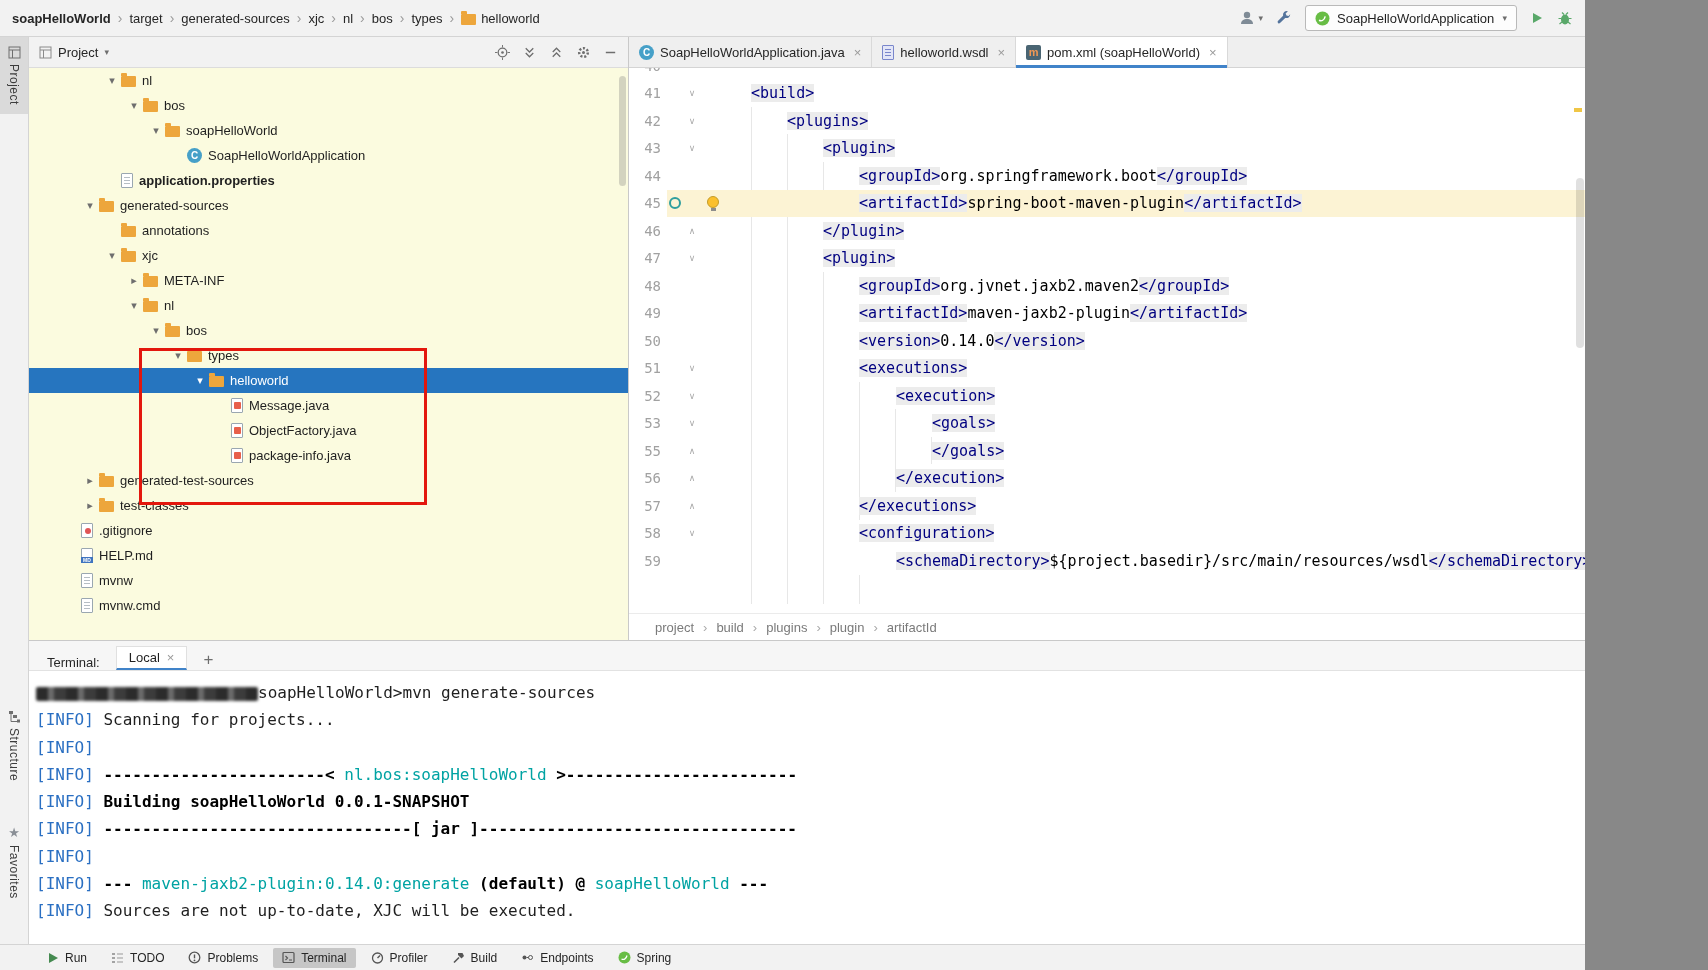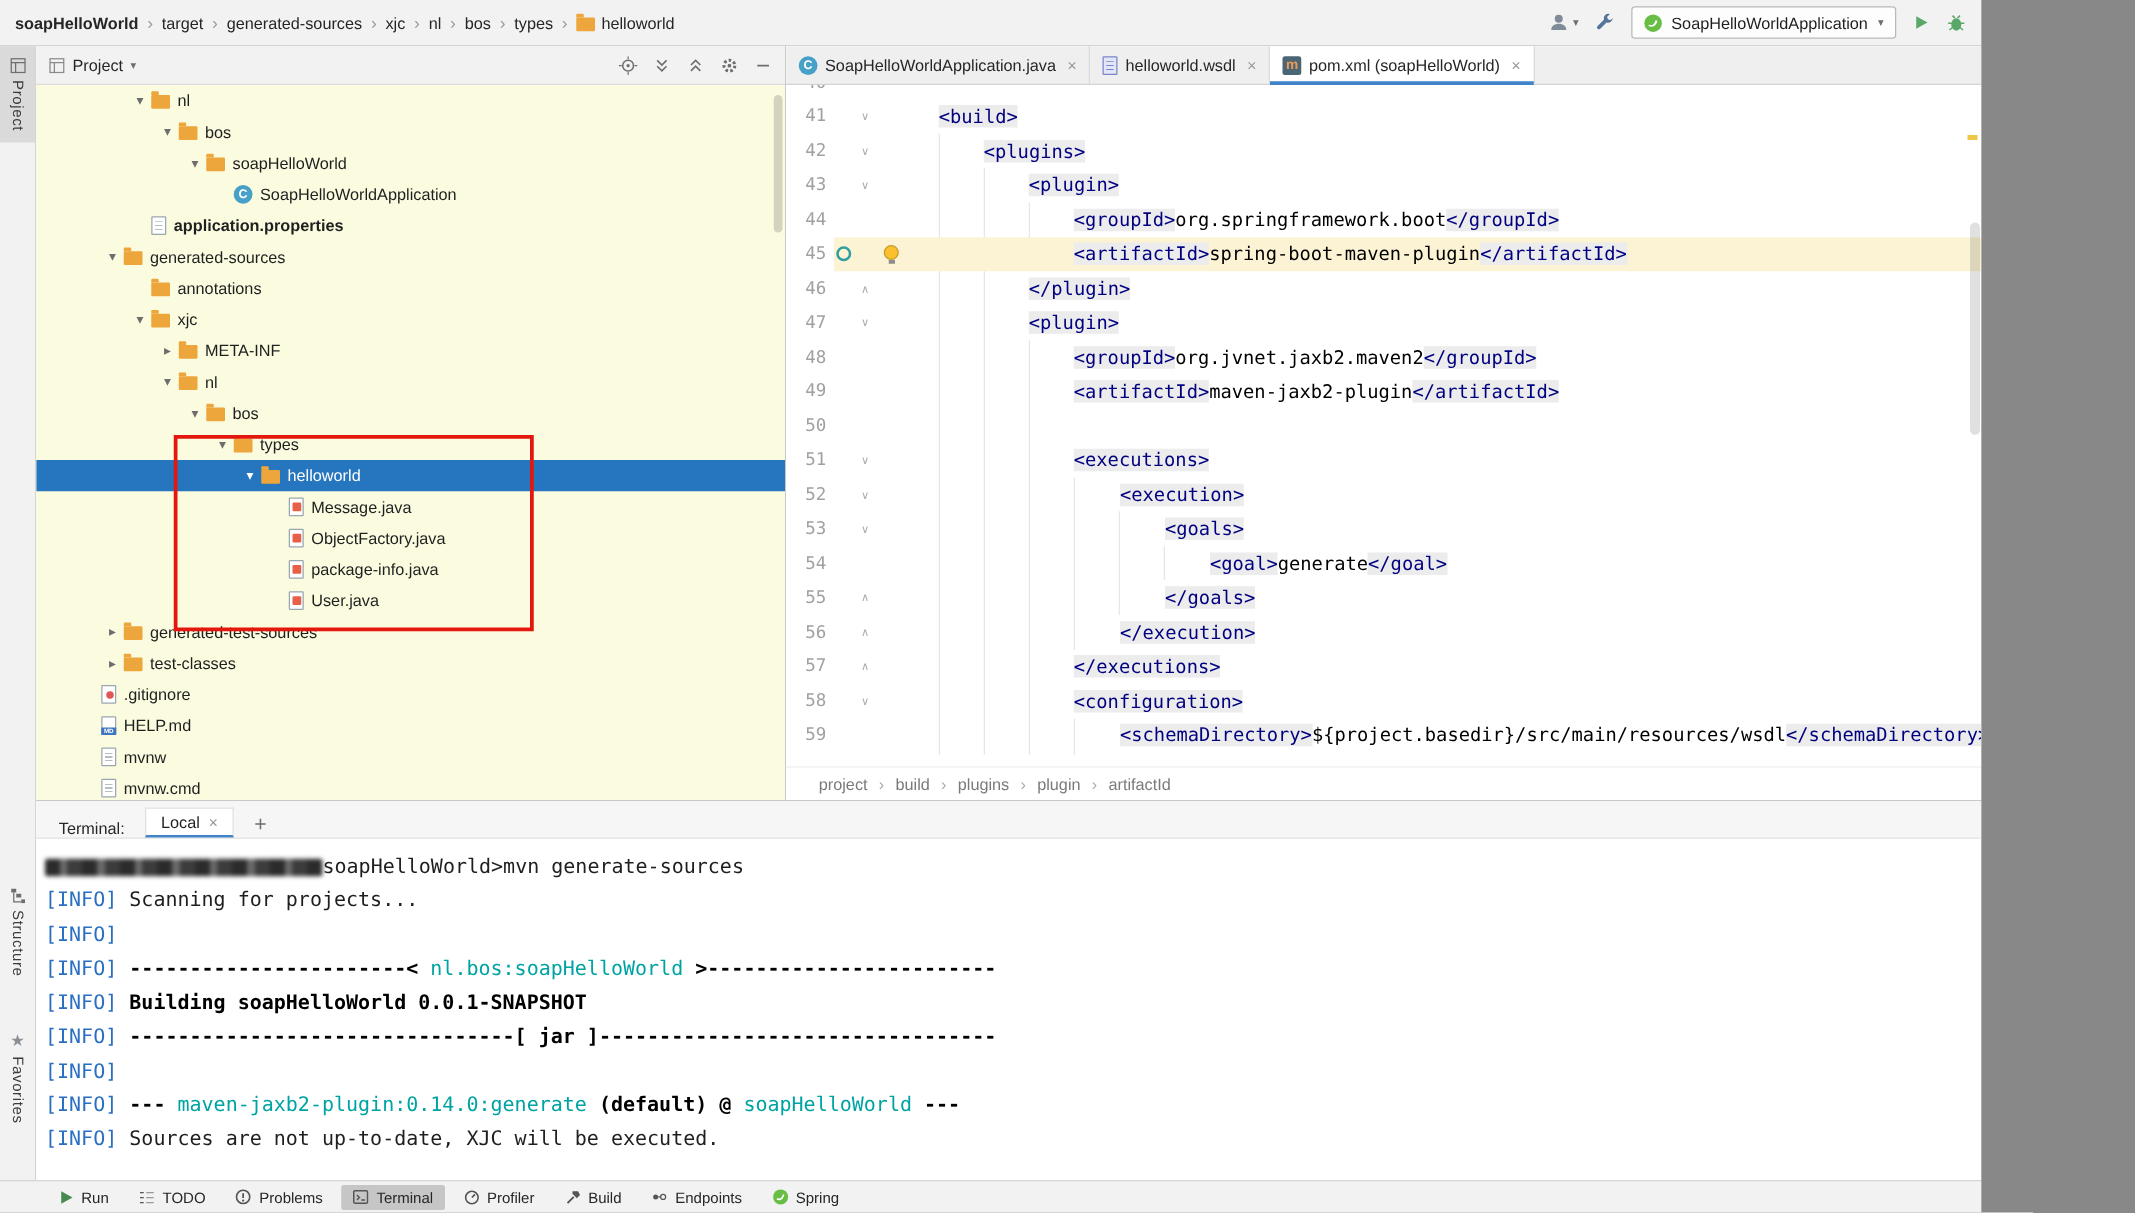--- a/index.html
+++ b/index.html
@@ -343,25 +343,20 @@
         <div class="trow" style="padding-left: 184px;">
           <span class="chev"></span>
           <span class="ic i-page i-java"></span>
           <span class="tlabel">ObjectFactory.java</span>
         </div>
         <div class="trow" style="padding-left: 184px;">
           <span class="chev"></span>
           <span class="ic i-page i-java"></span>
           <span class="tlabel">package-info.java</span>
         </div>
-        <div class="trow" style="padding-left: 184px;">
-          <span class="chev"></span>
-          <span class="ic i-page i-java"></span>
-          <span class="tlabel">User.java</span>
-        </div>
         <div class="trow" style="padding-left: 52px;">
           <span class="chev">▸</span>
           <span class="ic i-folder"></span>
           <span class="tlabel">generated-test-sources</span>
         </div>
         <div class="trow" style="padding-left: 52px;">
           <span class="chev">▸</span>
           <span class="ic i-folder"></span>
           <span class="tlabel">test-classes</span>
         </div>
@@ -471,44 +466,39 @@
           <div class="cline">
             <span class="lnum">49</span>
             <span class="gslot"></span>
             <span class="fslot"></span>
             <span class="ltext"><span class="ind" style="width:144px"></span><span class="tk-tag">&lt;artifactId&gt;</span><span class="tk-x">maven-jaxb2-plugin</span><span class="tk-tag">&lt;/artifactId&gt;</span></span>
           </div>
           <div class="cline">
             <span class="lnum">50</span>
             <span class="gslot"></span>
             <span class="fslot"></span>
+            <span class="ltext"><span class="ind" style="width:144px"></span><span class="tk-tag">&lt;version&gt;</span><span class="tk-x">0.14.0</span><span class="tk-tag">&lt;/version&gt;</span></span>
           </div>
           <div class="cline">
             <span class="lnum">51</span>
             <span class="gslot"></span>
             <span class="fslot">∨</span>
             <span class="ltext"><span class="ind" style="width:144px"></span><span class="tk-tag">&lt;executions&gt;</span></span>
           </div>
           <div class="cline">
             <span class="lnum">52</span>
             <span class="gslot"></span>
             <span class="fslot">∨</span>
             <span class="ltext"><span class="ind" style="width:181px"></span><span class="tk-tag">&lt;execution&gt;</span></span>
           </div>
           <div class="cline">
             <span class="lnum">53</span>
             <span class="gslot"></span>
             <span class="fslot">∨</span>
             <span class="ltext"><span class="ind" style="width:217px"></span><span class="tk-tag">&lt;goals&gt;</span></span>
-          </div>
-          <div class="cline">
-            <span class="lnum">54</span>
-            <span class="gslot"></span>
-            <span class="fslot"></span>
-            <span class="ltext"><span class="ind" style="width:253px"></span><span class="tk-tag">&lt;goal&gt;</span><span class="tk-x">generate</span><span class="tk-tag">&lt;/goal&gt;</span></span>
           </div>
           <div class="cline">
             <span class="lnum">55</span>
             <span class="gslot"></span>
             <span class="fslot">∧</span>
             <span class="ltext"><span class="ind" style="width:217px"></span><span class="tk-tag">&lt;/goals&gt;</span></span>
           </div>
           <div class="cline">
             <span class="lnum">56</span>
             <span class="gslot"></span>

